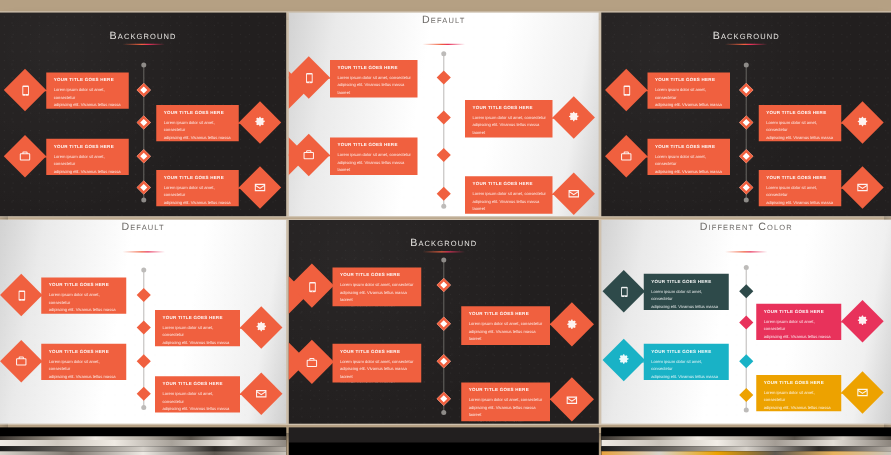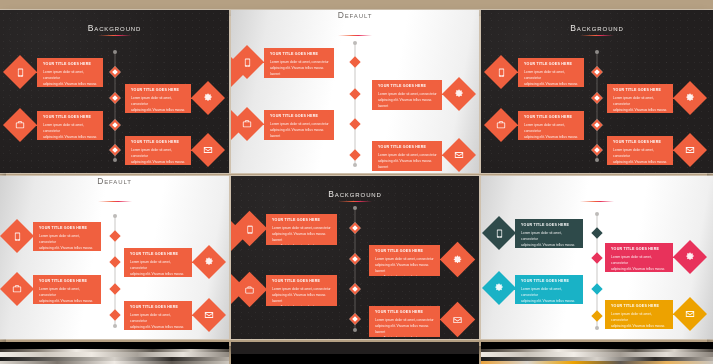--- a/index.html
+++ b/index.html
@@ -623,20 +623,21 @@
         <span class="ic">
           <svg viewBox="0 0 24 24" width="10" height="10">
               <path d="M2 5h20v14H2V5zm2 2v.4l8 5.2 8-5.2V7H4zm0 2.8V17h16V9.8l-8 5.2-8-5.2z"></path>
             </svg>
         </span>
       </div>
     </div>
   </div>
 
   <div class="slide light">
+    <div class="slide-title">Different color</div>
     <div class="title-rule"></div>
     <div class="diagram">
       <div class="spine" style="top:38px;height:114px;"></div>
       <div class="spine-cap" style="top:38px;"></div>
       <div class="spine-cap" style="top:152px;"></div>
 
       <div class="node solid" style="top:57px;--nc:#2E4A4A;"></div>
       <div class="node solid" style="top:82px;--nc:#E8325B;"></div>
       <div class="node solid" style="top:113px;--nc:#19B2C6;"></div>
       <div class="node solid" style="top:140px;--nc:#EDA200;"></div>

